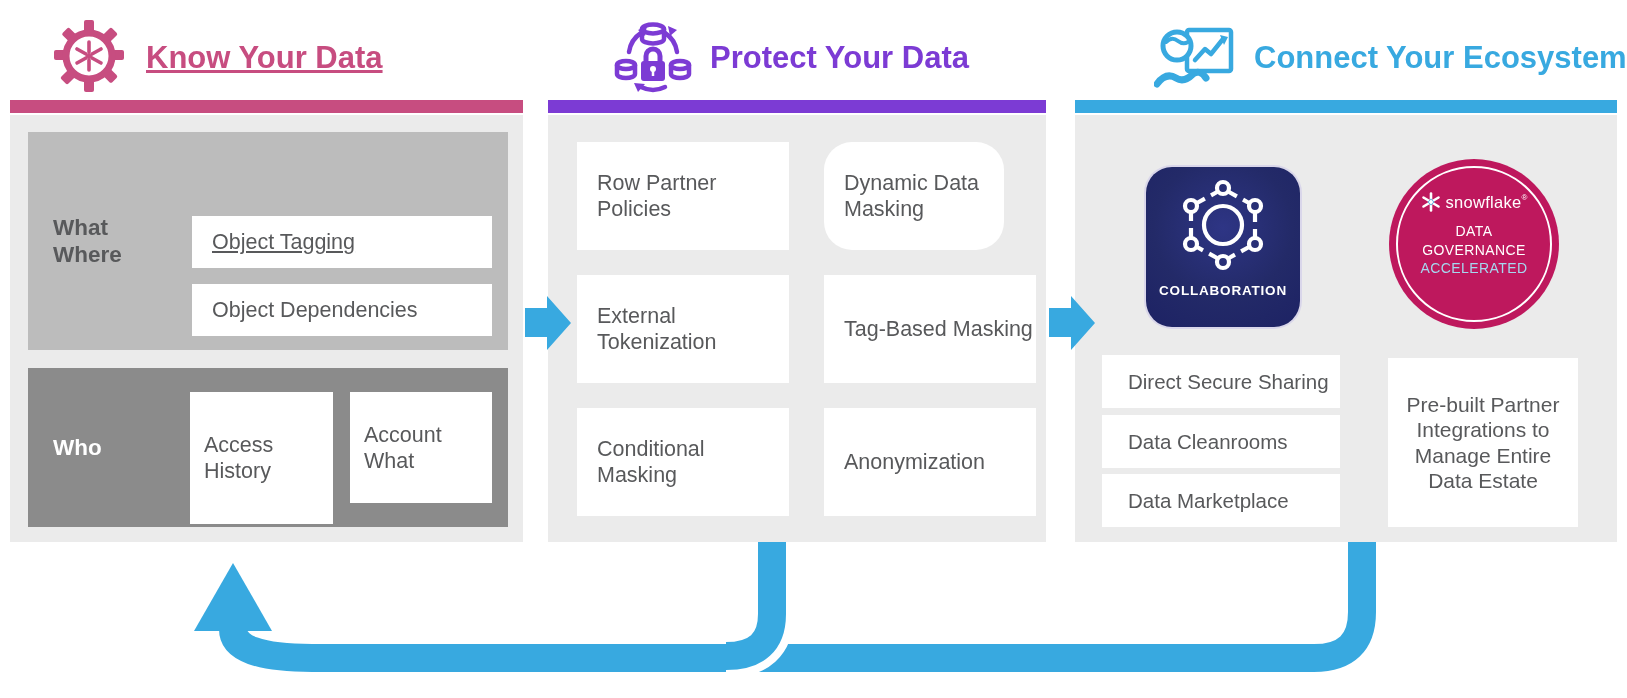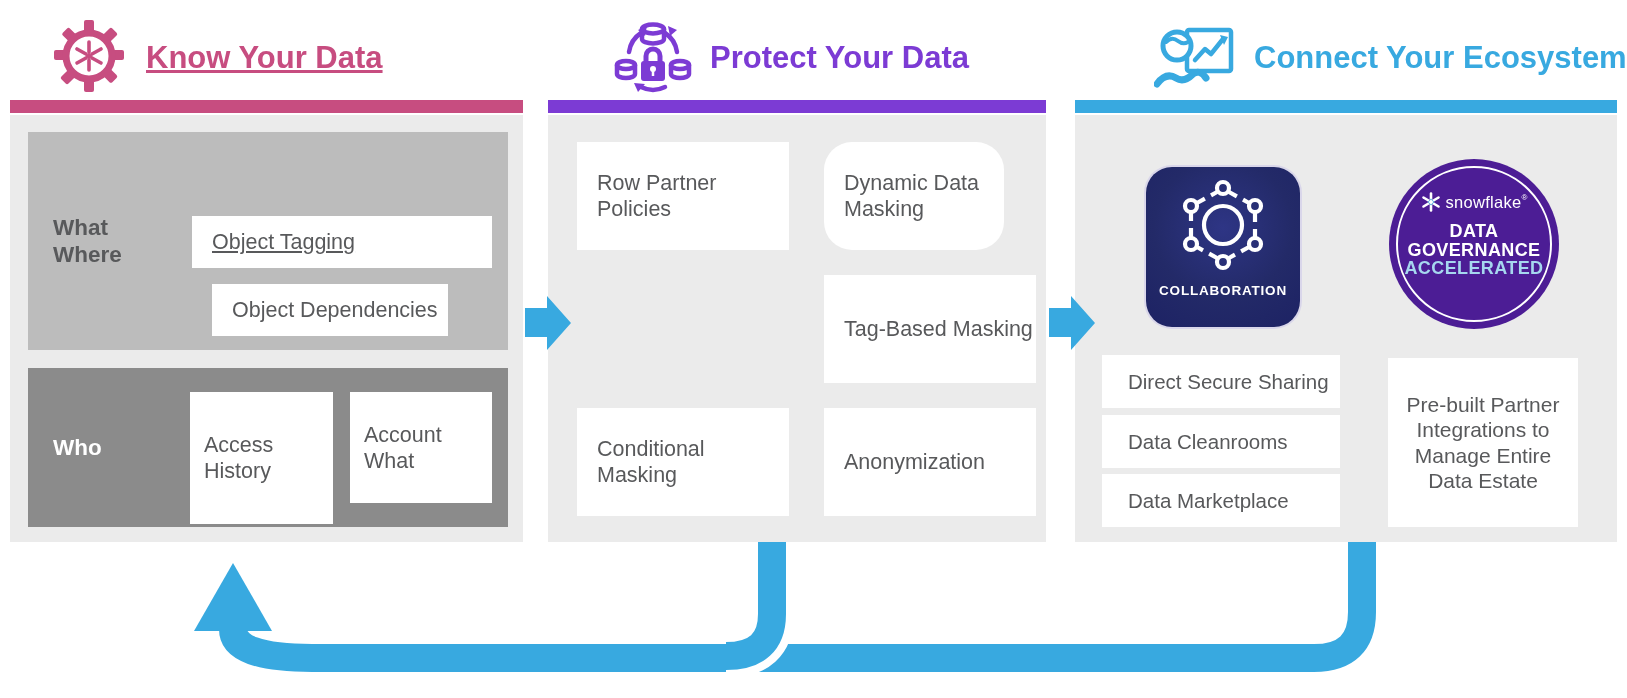--- a/index.html
+++ b/index.html
@@ -31,27 +31,27 @@
   .grp-label{padding-left:25px;font-size:22.5px;font-weight:bold;color:#58595B;line-height:27px;}
   .grp-label.who{color:#ffffff;}
 
   
   .tile{position:absolute;left:71px;top:52px;width:154px;height:160px;border-radius:26px;
         background:radial-gradient(circle at 50% 38%, #2E3585 0%, #232A68 55%, #1D2264 100%);
         display:flex;flex-direction:column;align-items:center;justify-content:flex-start;
         box-shadow:0 0 0 2px #d9d6ea;}
   .tile-label{color:#ffffff;font-weight:bold;font-size:13.5px;letter-spacing:0.8px;margin-top:4px;}
   .badge{position:absolute;left:314px;top:44px;width:170px;height:170px;border-radius:50%;
-         background:#4c1d95;}
+         background:#be185d;}
   .badge-ring{position:absolute;left:7px;top:7px;right:7px;bottom:7px;border:2.5px solid #ffffff;
          border-radius:50%;display:flex;flex-direction:column;align-items:center;}
   .badge-logo-row{display:flex;align-items:center;margin-top:24px;color:#ffffff;font-size:16.5px;}
   .badge-brand{margin-left:5px;letter-spacing:0.3px;}
   .badge-reg{font-size:8px;vertical-align:top;position:relative;top:-5px;}
-  .badge-line{color:#ffffff;font-weight:bold;font-size:18px;line-height:18.5px;letter-spacing:0.4px;}
+  .badge-line{color:#ffffff;font-weight:normal;font-size:14px;line-height:18.5px;letter-spacing:0.4px;}
   .badge-line.accel{color:#A6D7EF;}
   .share-card{left:27px;width:238px;height:53px;}
   .share-card .card-inner{font-size:20.5px;padding-left:18px;margin-left:8px;}
   .partner-card{left:313px;top:243px;width:190px;height:169px;justify-content:center;}
   .partner-inner{width:164px;text-align:center;font-size:21px;line-height:25.5px;color:#58595B;}
 
   svg{display:block;}
   .flow-svg{position:absolute;left:0;top:0;}
   .arrows-svg{position:absolute;left:0;top:0;pointer-events:none;}
 </style>
@@ -138,41 +138,44 @@
 
 <div class="panel" style="left:10px;width:513px;">
   <div class="graybox box-what">
     <div class="grp-label">
       <div>What</div>
       <div>Where</div>
     </div>
     <div class="card" style="left:164px;top:84px;width:300px;height:52px;text-decoration:underline;">
       <div class="card-inner">Object Tagging</div>
     </div>
-    <div class="card" style="left:164px;top:152px;width:236px;height:52px;margin-left:20px;">
+    <div class="card" style="left:164px;top:152px;width:300px;height:52px;">
       <div class="card-inner">Object Dependencies</div>
     </div>
   </div>
   <div class="graybox box-who">
     <div class="grp-label who">Who</div>
     <div class="card" style="left:162px;top:24px;width:143px;height:132px;">
       <div class="card-inner" style="padding-left:14px;">Access History</div>
     </div>
     <div class="card" style="left:322px;top:24px;width:142px;height:111px;">
       <div class="card-inner" style="padding-left:14px;">Account What</div>
     </div>
   </div>
 </div>
 
 <div class="panel" style="left:548px;width:498px;">
   <div class="card" style="left:29px;top:27px;width:212px;height:108px;">
     <div class="card-inner">Row Partner Policies</div>
   </div>
   <div class="card" style="left:276px;top:27px;width:180px;height:108px;border-radius:28px;">
     <div class="card-inner">Dynamic Data Masking</div>
+  </div>
+  <div class="card" style="left:29px;top:160px;width:212px;height:108px;">
+    <div class="card-inner">External Tokenization</div>
   </div>
   <div class="card" style="left:276px;top:160px;width:212px;height:108px;">
     <div class="card-inner">Tag-Based Masking</div>
   </div>
   <div class="card" style="left:29px;top:293px;width:212px;height:108px;">
     <div class="card-inner">Conditional Masking</div>
   </div>
   <div class="card" style="left:276px;top:293px;width:212px;height:108px;">
     <div class="card-inner">Anonymization</div>
   </div>

